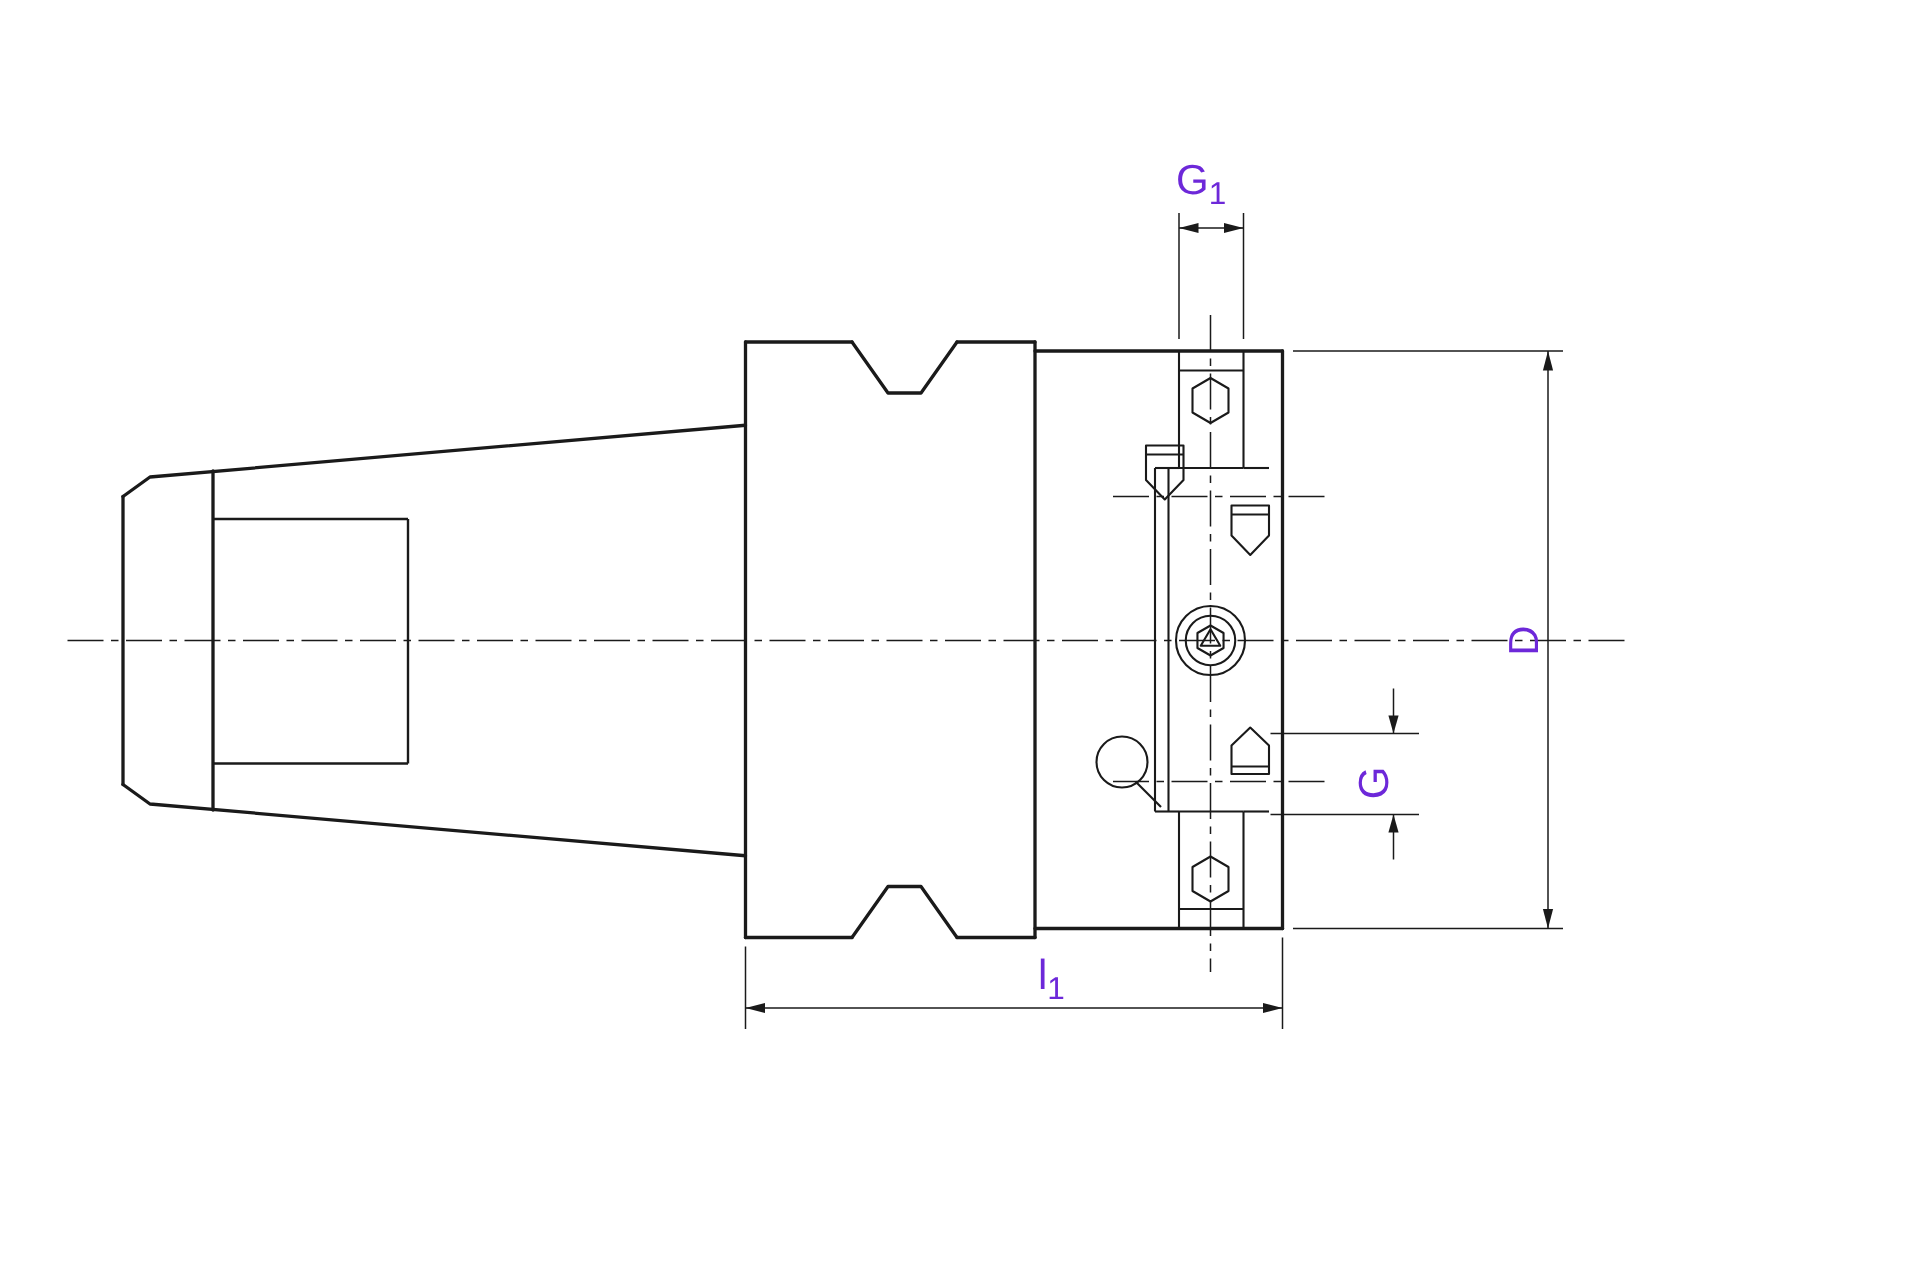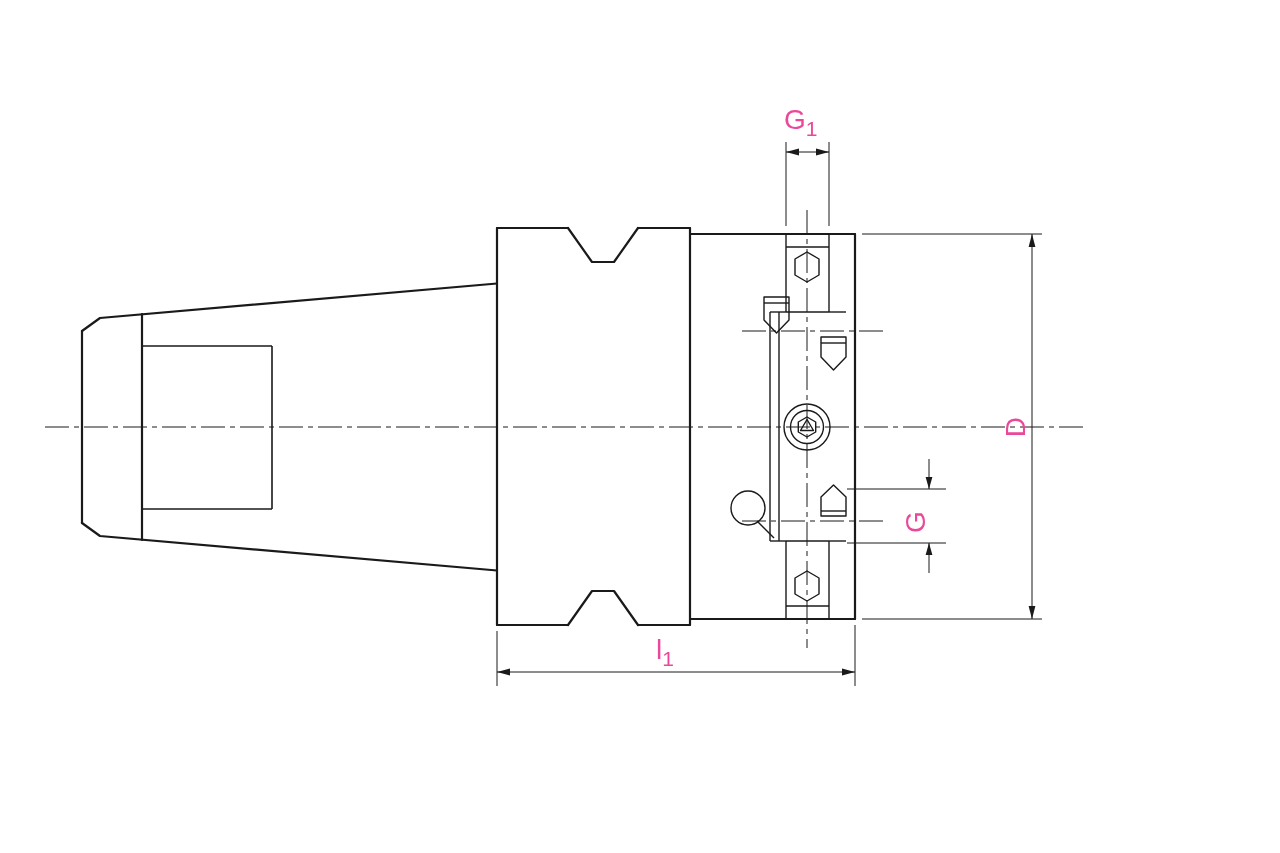--- a/index.html
+++ b/index.html
@@ -2,21 +2,21 @@
 <html><head>
 <meta charset="utf-8">
 <style>
   html,body{margin:0;padding:0;background:#ffffff;}
   #canvas{
     position:relative;width:1280px;height:853px;background:#ffffff;
     font-family:"Liberation Sans",sans-serif;overflow:hidden;
   }
   #drawing-svg{position:absolute;left:0;top:0;}
   .dim-label{
-    position:absolute;color:#ec4899;font-size:28px;line-height:1;
+    position:absolute;color:#6d28d9;font-size:28px;line-height:1;
     white-space:nowrap;user-select:none;
   }
   .dim-label .sub{font-size:21px;vertical-align:-7px;}
   .rot{
     transform:rotate(-90deg);transform-origin:center center;
     width:34px;height:34px;display:flex;align-items:center;justify-content:center;
   }
 </style>
 </head>
 <body>
@@ -162,17 +162,17 @@
   <div class="dim-label rot" style="left:999px;top:410px;">
     <span>D</span>
       <span class="sub"></span>
   </div>
 
   <div class="dim-label rot" style="left:899px;top:505px;">
     <span>G</span>
       <span class="sub"></span>
   </div>
 
-  <div class="dim-label" style="left:656px;top:636px;">
+  <div class="dim-label" style="left:692px;top:636px;">
     <span>l</span><span class="sub">1</span>
   </div>
 
 </div>
 
 </body></html>

